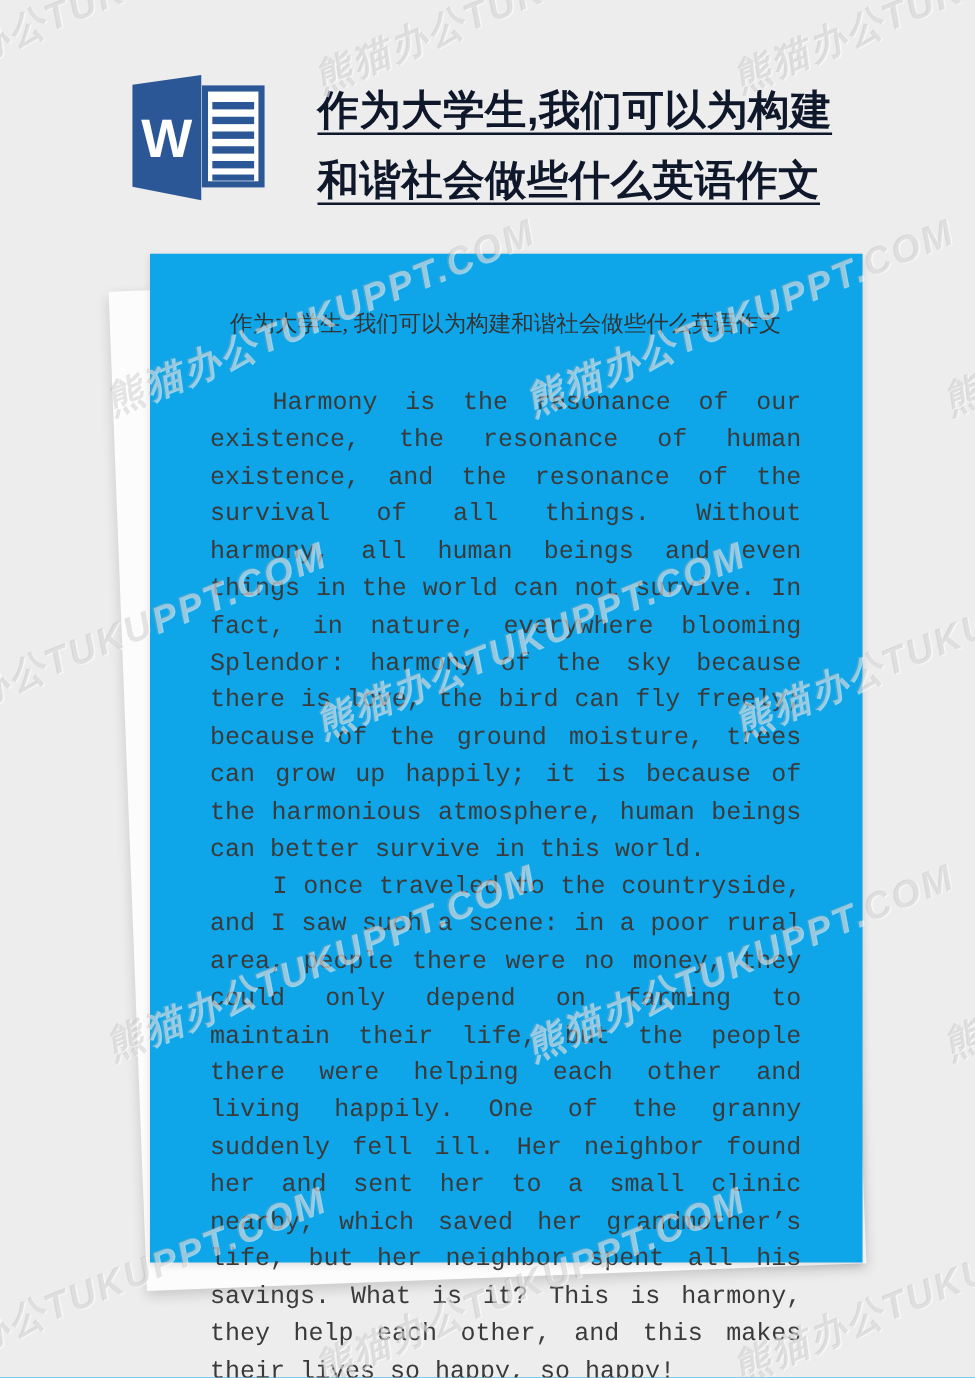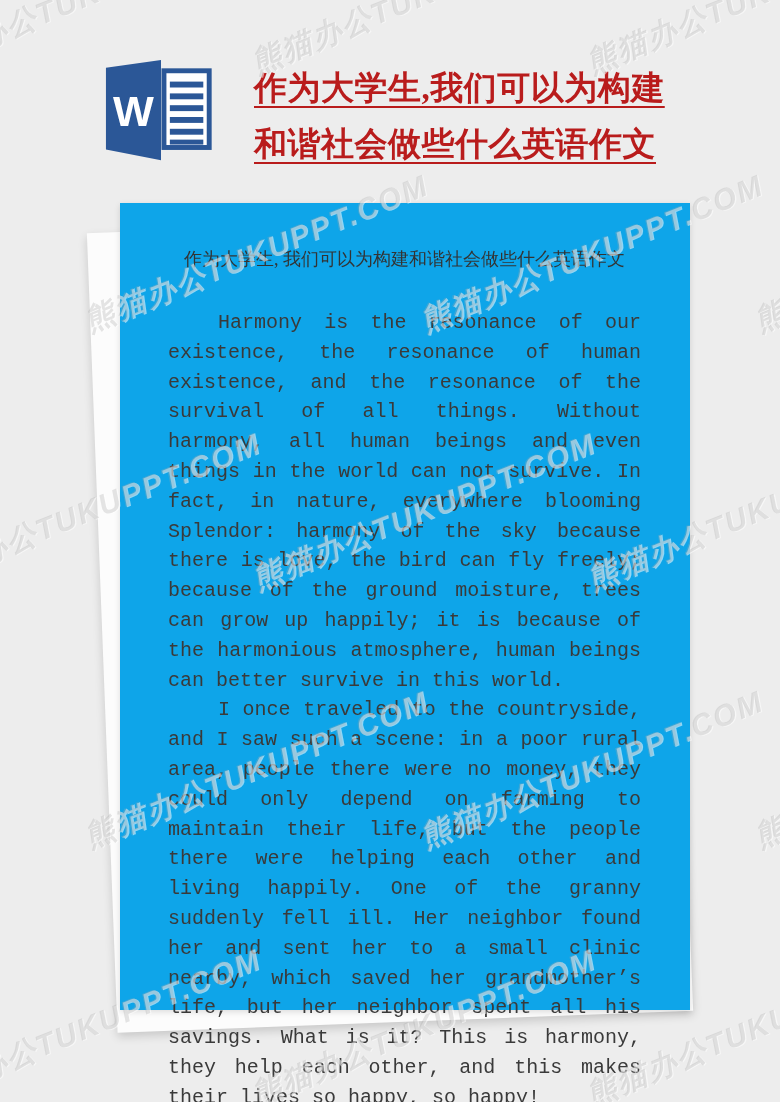--- a/index.html
+++ b/index.html
@@ -14,26 +14,26 @@
   
   .header {
     position: absolute; left: 103px; top: 56px;
     display: flex; align-items: flex-start; gap: 33px;
     z-index: 2;
   }
   .word-icon { width: 118px; height: 122px; flex: 0 0 auto; }
   .header-title {
     width: 424px;
     margin: 4px 0 0 0;
-    font-family: Liberation Serif, serif;
+    font-family: Liberation Sans, sans-serif;
     font-weight: bold;
     font-size: 33px;
     line-height: 56px;
     letter-spacing: 0.5px;
-    color: #b91c1c;
+    color: #0f172a;
     text-decoration: underline;
     text-decoration-thickness: 2px;
     text-underline-offset: 7px;
   }
 
   
   .page-back {
     position: absolute; left: 102px; top: 222px;
     width: 576px; height: 800px;
     background: #fcfcfc;

